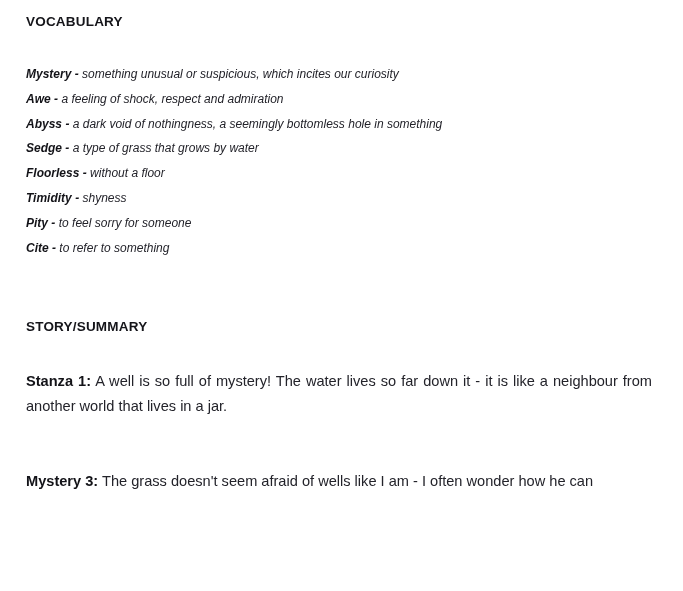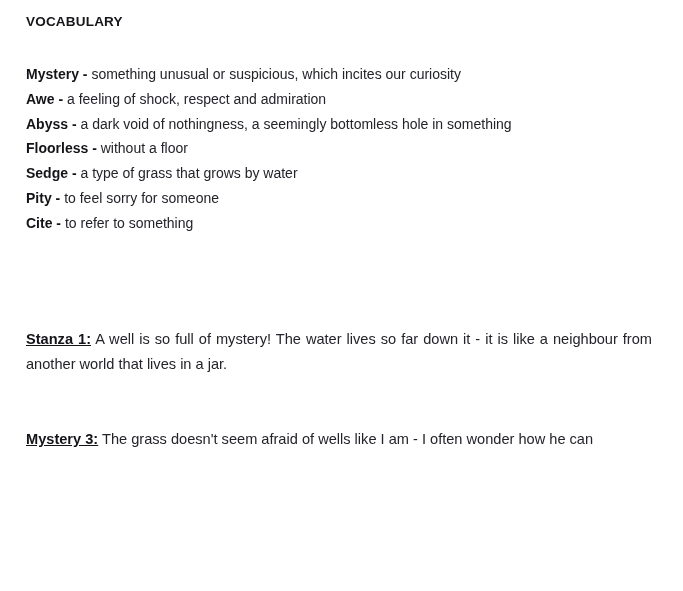--- a/index.html
+++ b/index.html
@@ -34,24 +34,25 @@
     color: #15151a;
   }
 
   .vocab-list {
     list-style: none;
     margin: 0;
     padding: 0;
   }
 
   .vocab-item {
-    font-size: 14px;
+    font-size: 12px;
     line-height: 24.8px;
     color: #23232a;
     white-space: nowrap;
+    font-style: italic;
   }
 
   .vocab-term {
     font-weight: bold;
     color: #131318;
   }
 
   .vocab-dash {
     font-weight: bold;
     color: #131318;
@@ -66,21 +67,20 @@
     line-height: 25px;
     color: #23232a;
     margin: 0;
     text-align: justify;
     text-justify: inter-word;
   }
 
   .stanza-label {
     font-weight: bold;
     color: #131318;
-    text-decoration: underline;
   }
 
   .spacer-after-heading { height: 31px; }
   .spacer-vocab-to-story { height: 58px; }
   .spacer-after-story-heading { height: 33px; }
   .spacer-between-stanzas { height: 25px; }
 </style>
 </head>
 <body>
 
@@ -100,43 +100,49 @@
       <span class="vocab-term">Awe</span>
       <span class="vocab-dash">-</span>
       <span class="vocab-def">a feeling of shock, respect and admiration</span>
     </li>
     <li class="vocab-item">
       <span class="vocab-term">Abyss</span>
       <span class="vocab-dash">-</span>
       <span class="vocab-def">a dark void of nothingness, a seemingly bottomless hole in something</span>
     </li>
     <li class="vocab-item">
+      <span class="vocab-term">Sedge</span>
+      <span class="vocab-dash">-</span>
+      <span class="vocab-def">a type of grass that grows by water</span>
+    </li>
+    <li class="vocab-item">
       <span class="vocab-term">Floorless</span>
       <span class="vocab-dash">-</span>
       <span class="vocab-def">without a floor</span>
     </li>
     <li class="vocab-item">
-      <span class="vocab-term">Sedge</span>
+      <span class="vocab-term">Timidity</span>
       <span class="vocab-dash">-</span>
-      <span class="vocab-def">a type of grass that grows by water</span>
+      <span class="vocab-def">shyness</span>
     </li>
     <li class="vocab-item">
       <span class="vocab-term">Pity</span>
       <span class="vocab-dash">-</span>
       <span class="vocab-def">to feel sorry for someone</span>
     </li>
     <li class="vocab-item">
       <span class="vocab-term">Cite</span>
       <span class="vocab-dash">-</span>
       <span class="vocab-def">to refer to something</span>
     </li>
   </ul>
 
   <div class="spacer-vocab-to-story"></div>
 
+  <h2 class="section-heading">STORY/SUMMARY</h2>
 
   <div class="spacer-after-story-heading"></div>
 
   <p class="stanza">
     <span class="stanza-label">Stanza 1:</span>
     <span class="stanza-text">A well is so full of mystery! The water lives so far down it - it is like a neighbour from another world that lives in a jar.</span>
   </p>
 
   <div class="spacer-between-stanzas"></div>
 

